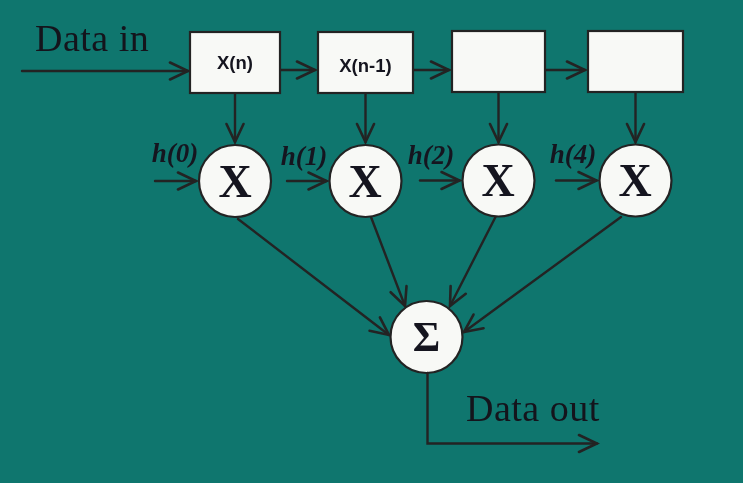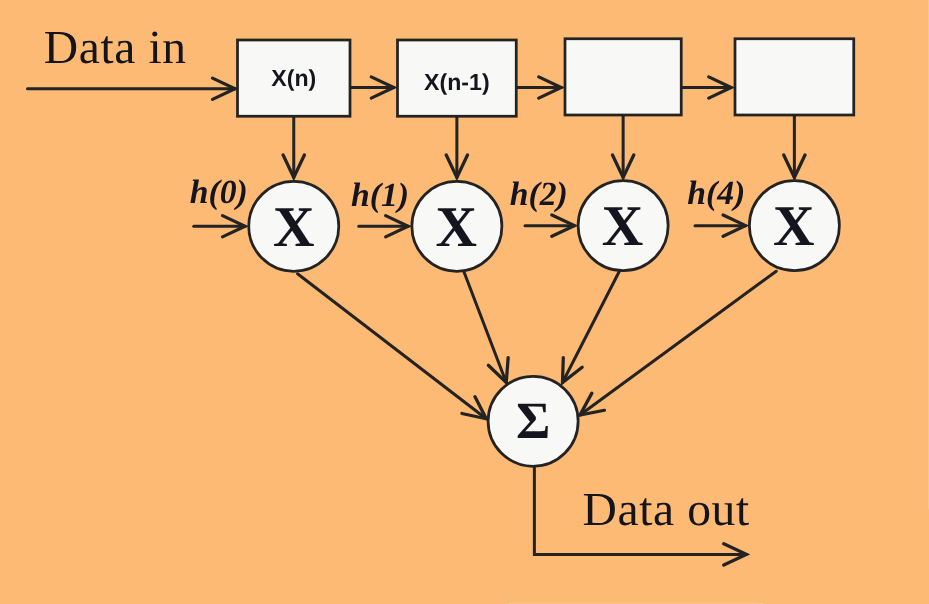--- a/index.html
+++ b/index.html
@@ -2,21 +2,21 @@
 <html><head>
 <meta charset="utf-8">
 <style>
   html, body { margin: 0; padding: 0; }
   body { font-family: "Liberation Sans", sans-serif; }
 
   .stage {
     position: relative;
     width: 743px;
     height: 483px;
-    background: #fdba74;
+    background: #0f766e;
     overflow: hidden;
   }
 
   .stage svg.wires {
     position: absolute;
     left: 0; top: 0;
     width: 743px; height: 483px;
   }
 
   .lbl {

